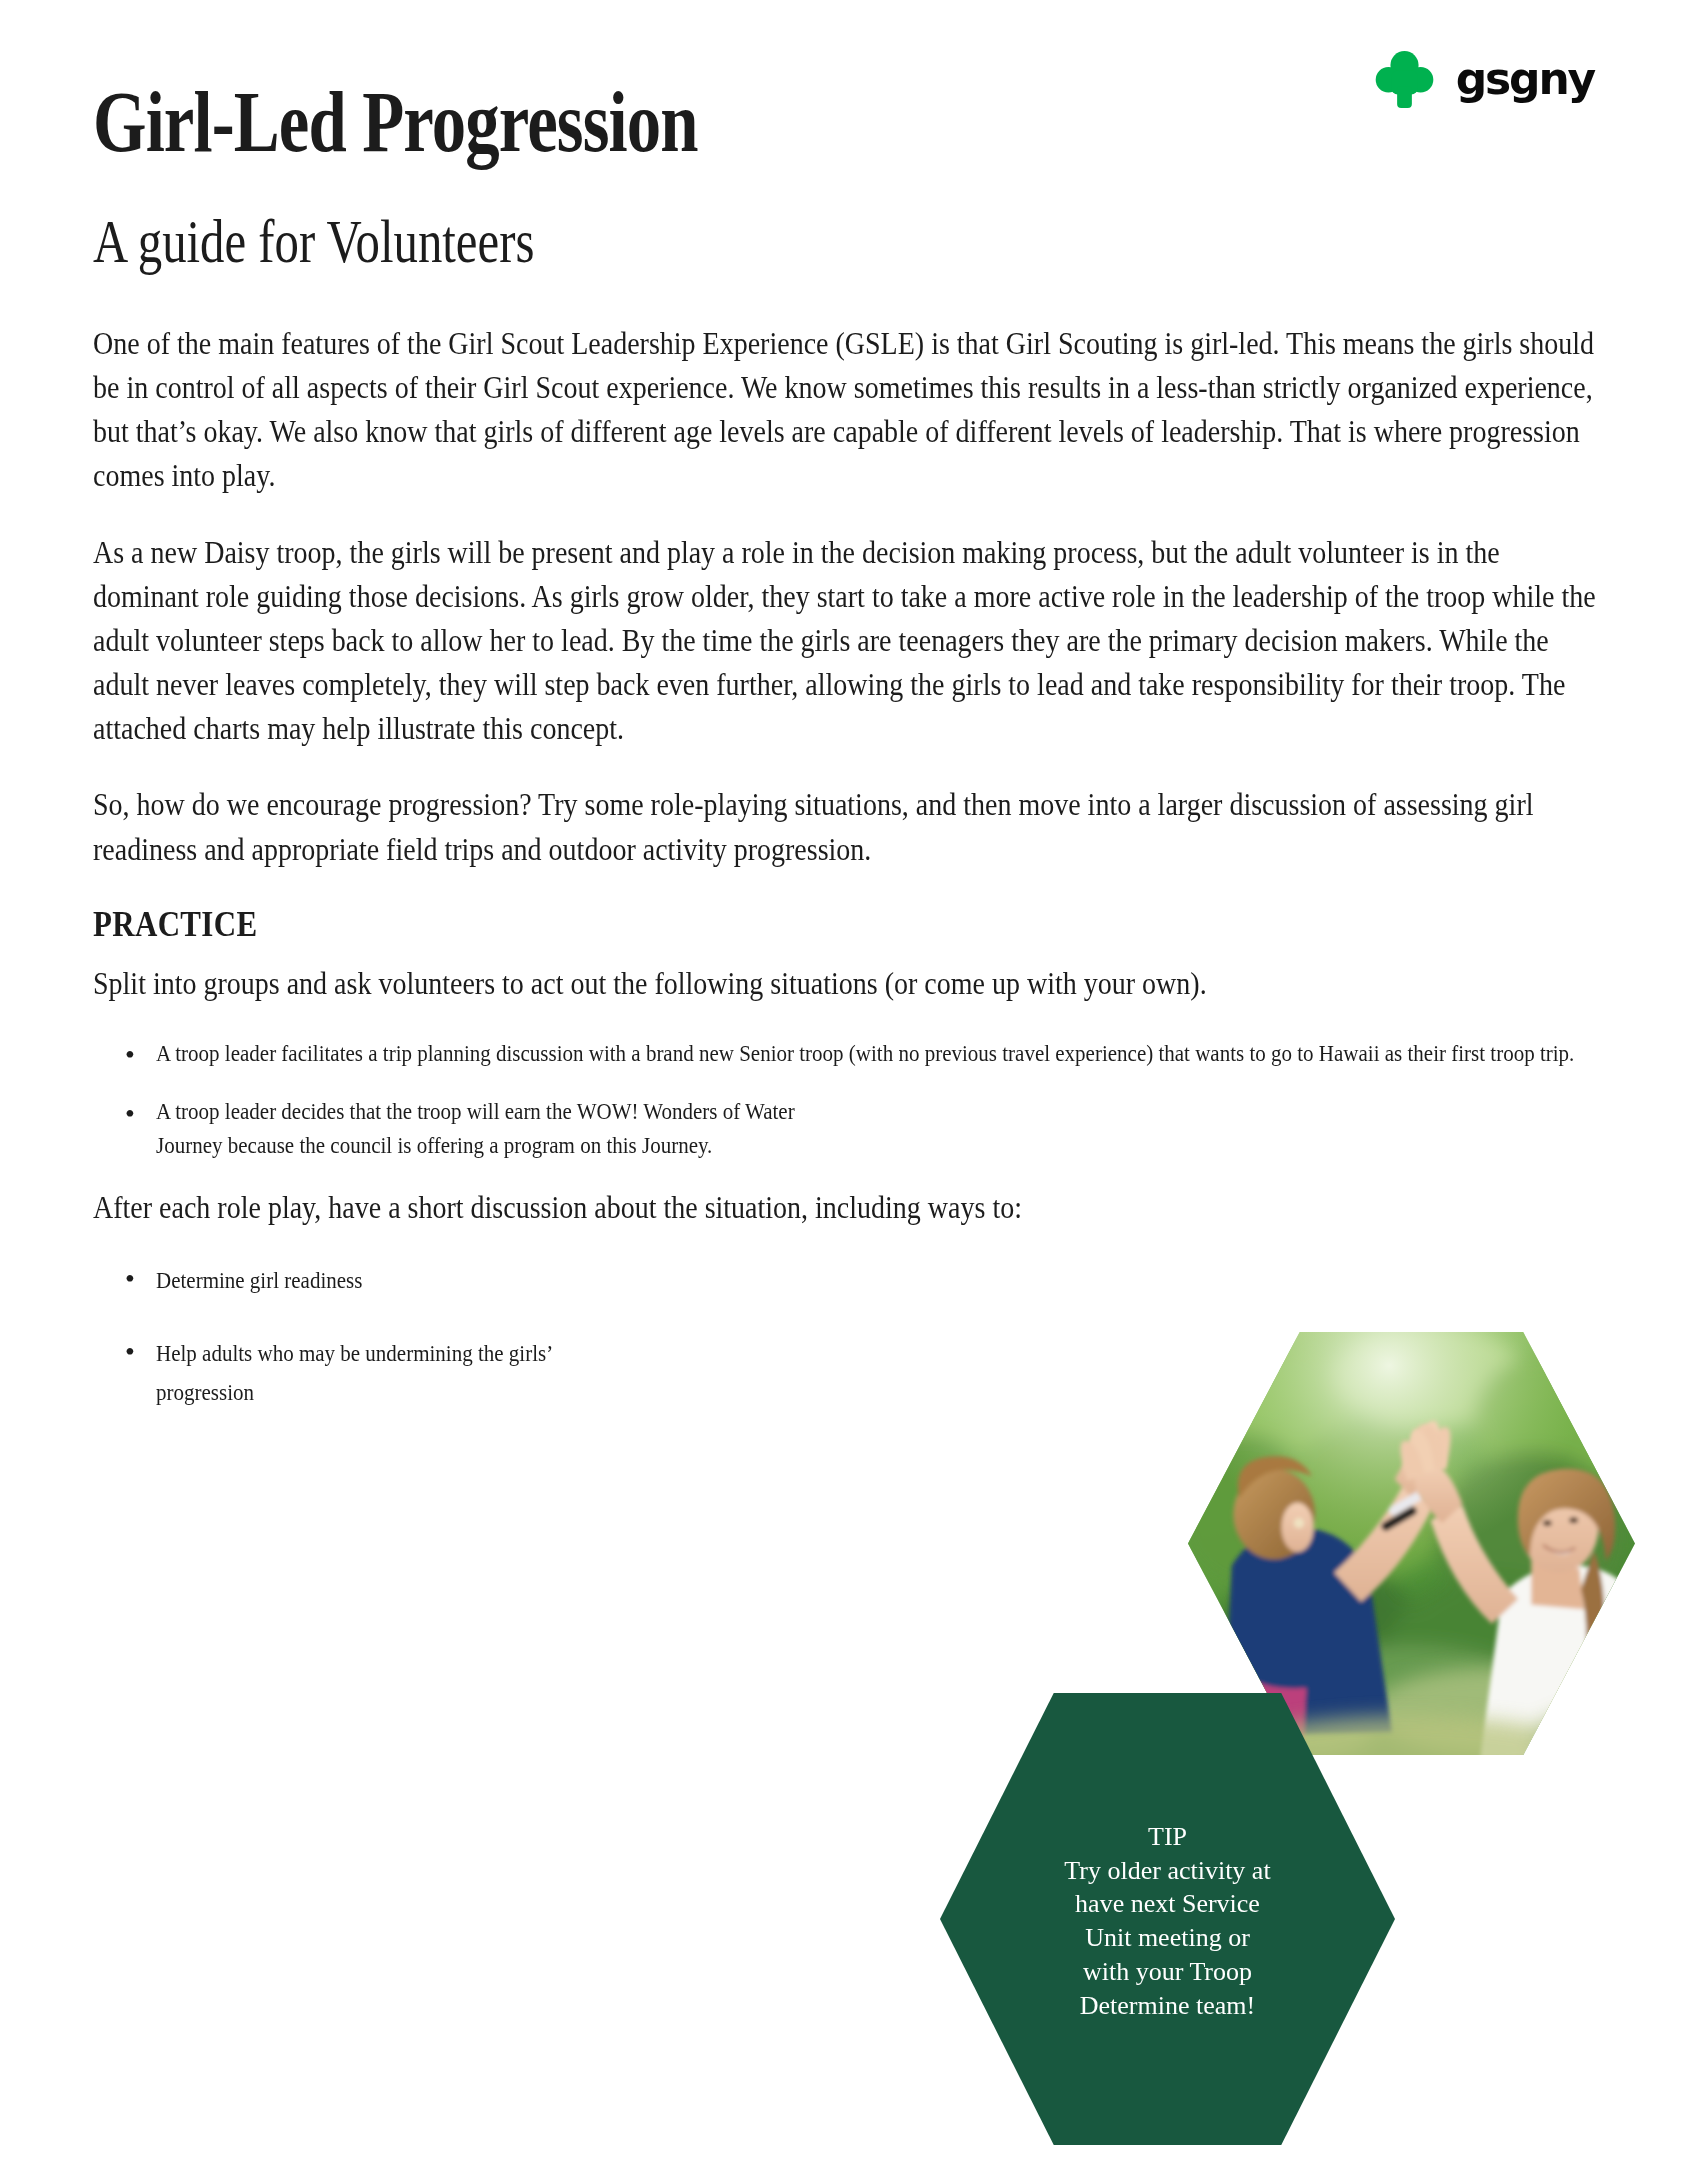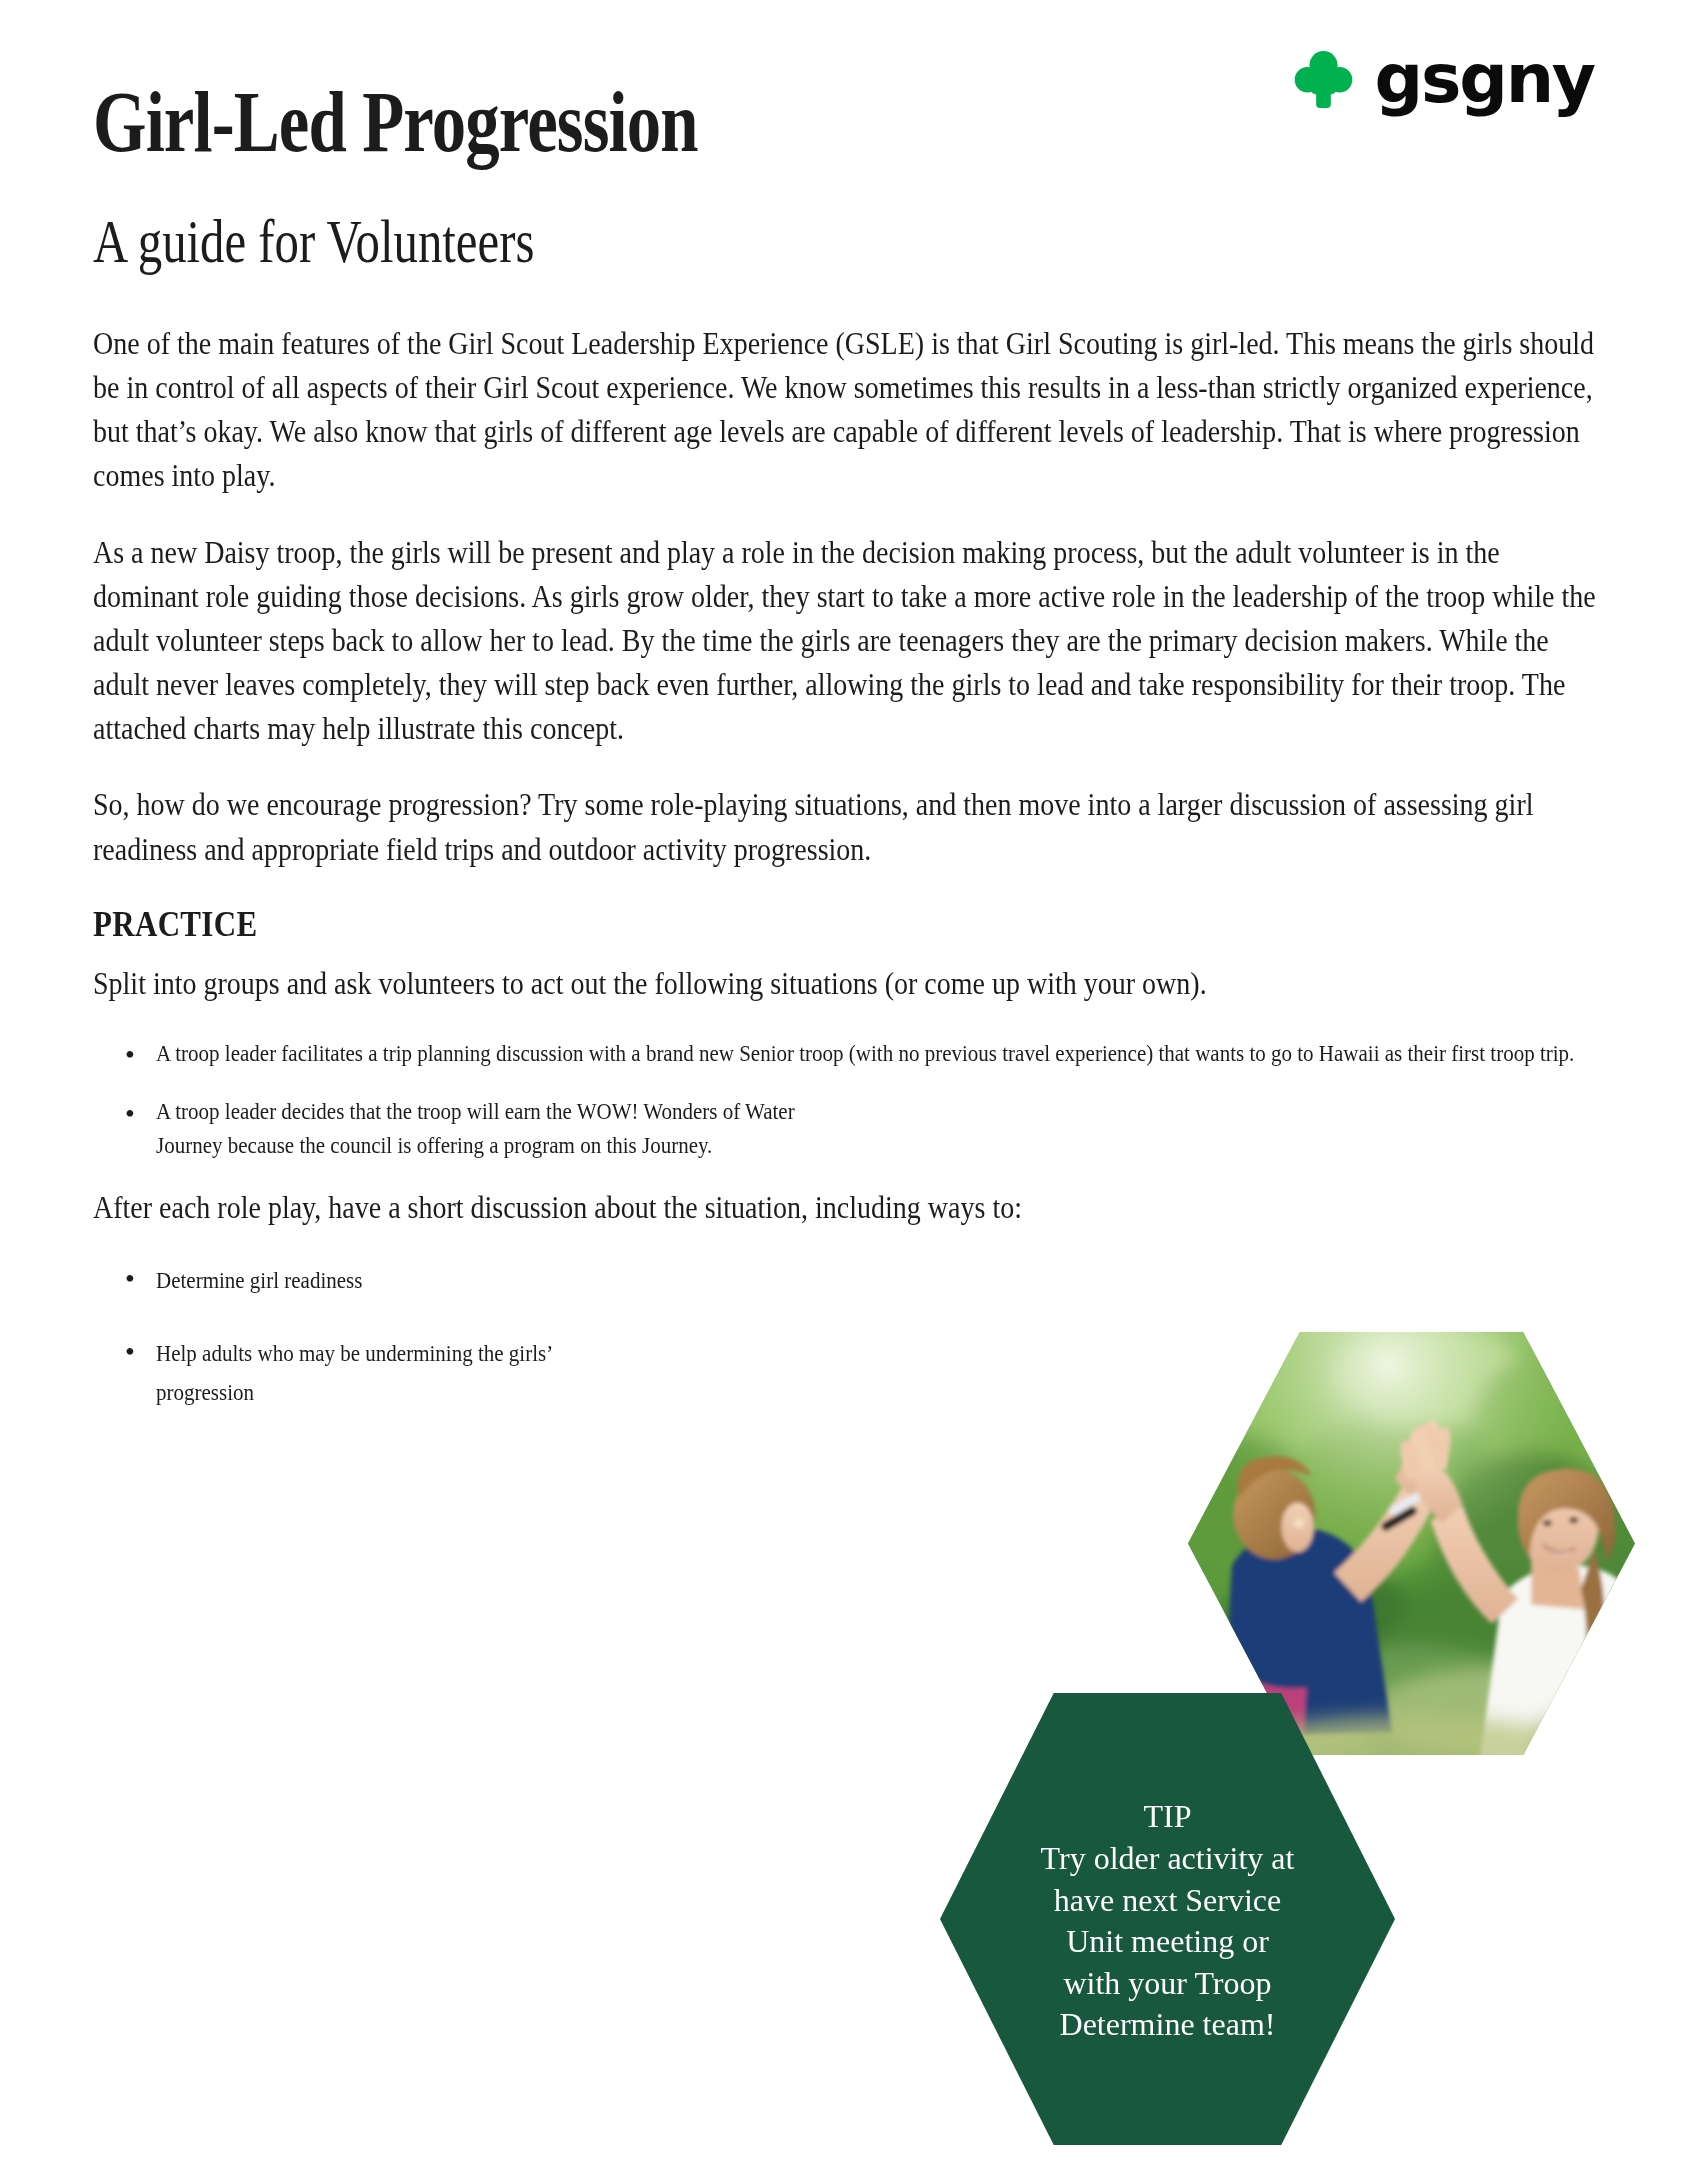--- a/index.html
+++ b/index.html
@@ -34,21 +34,21 @@
     height: 80px;
   }
   .logo-mark {
     width: 67px;
     height: 67px;
     display: block;
   }
   .logo-word {
     font-family: "DejaVu Sans", "Liberation Sans", sans-serif;
     font-weight: 700;
-    font-size: 68px;
+    font-size: 44px;
     letter-spacing: -2.2px;
     color: #0b0b0b;
     line-height: 1;
     display: block;
     margin-top: 2.9px;
   }
 
   
   .title {
     position: absolute;
@@ -163,21 +163,21 @@
     background: #18583F;
     -webkit-clip-path: polygon(25% 0%, 75% 0%, 100% 50%, 75% 100%, 25% 100%, 0% 50%);
     clip-path: polygon(25% 0%, 75% 0%, 100% 50%, 75% 100%, 25% 100%, 0% 50%);
     display: flex;
     align-items: center;
     justify-content: center;
   }
   .tip-text {
     color: #ffffff;
     text-align: center;
-    font-size: 32px;
+    font-size: 26px;
     line-height: 1.30;
     font-family: "Liberation Serif", "DejaVu Serif", serif;
     width: 72%;
     padding-top: 4.4px;
   }
 </style>
 </head>
 <body>
 
 <div class="page">

